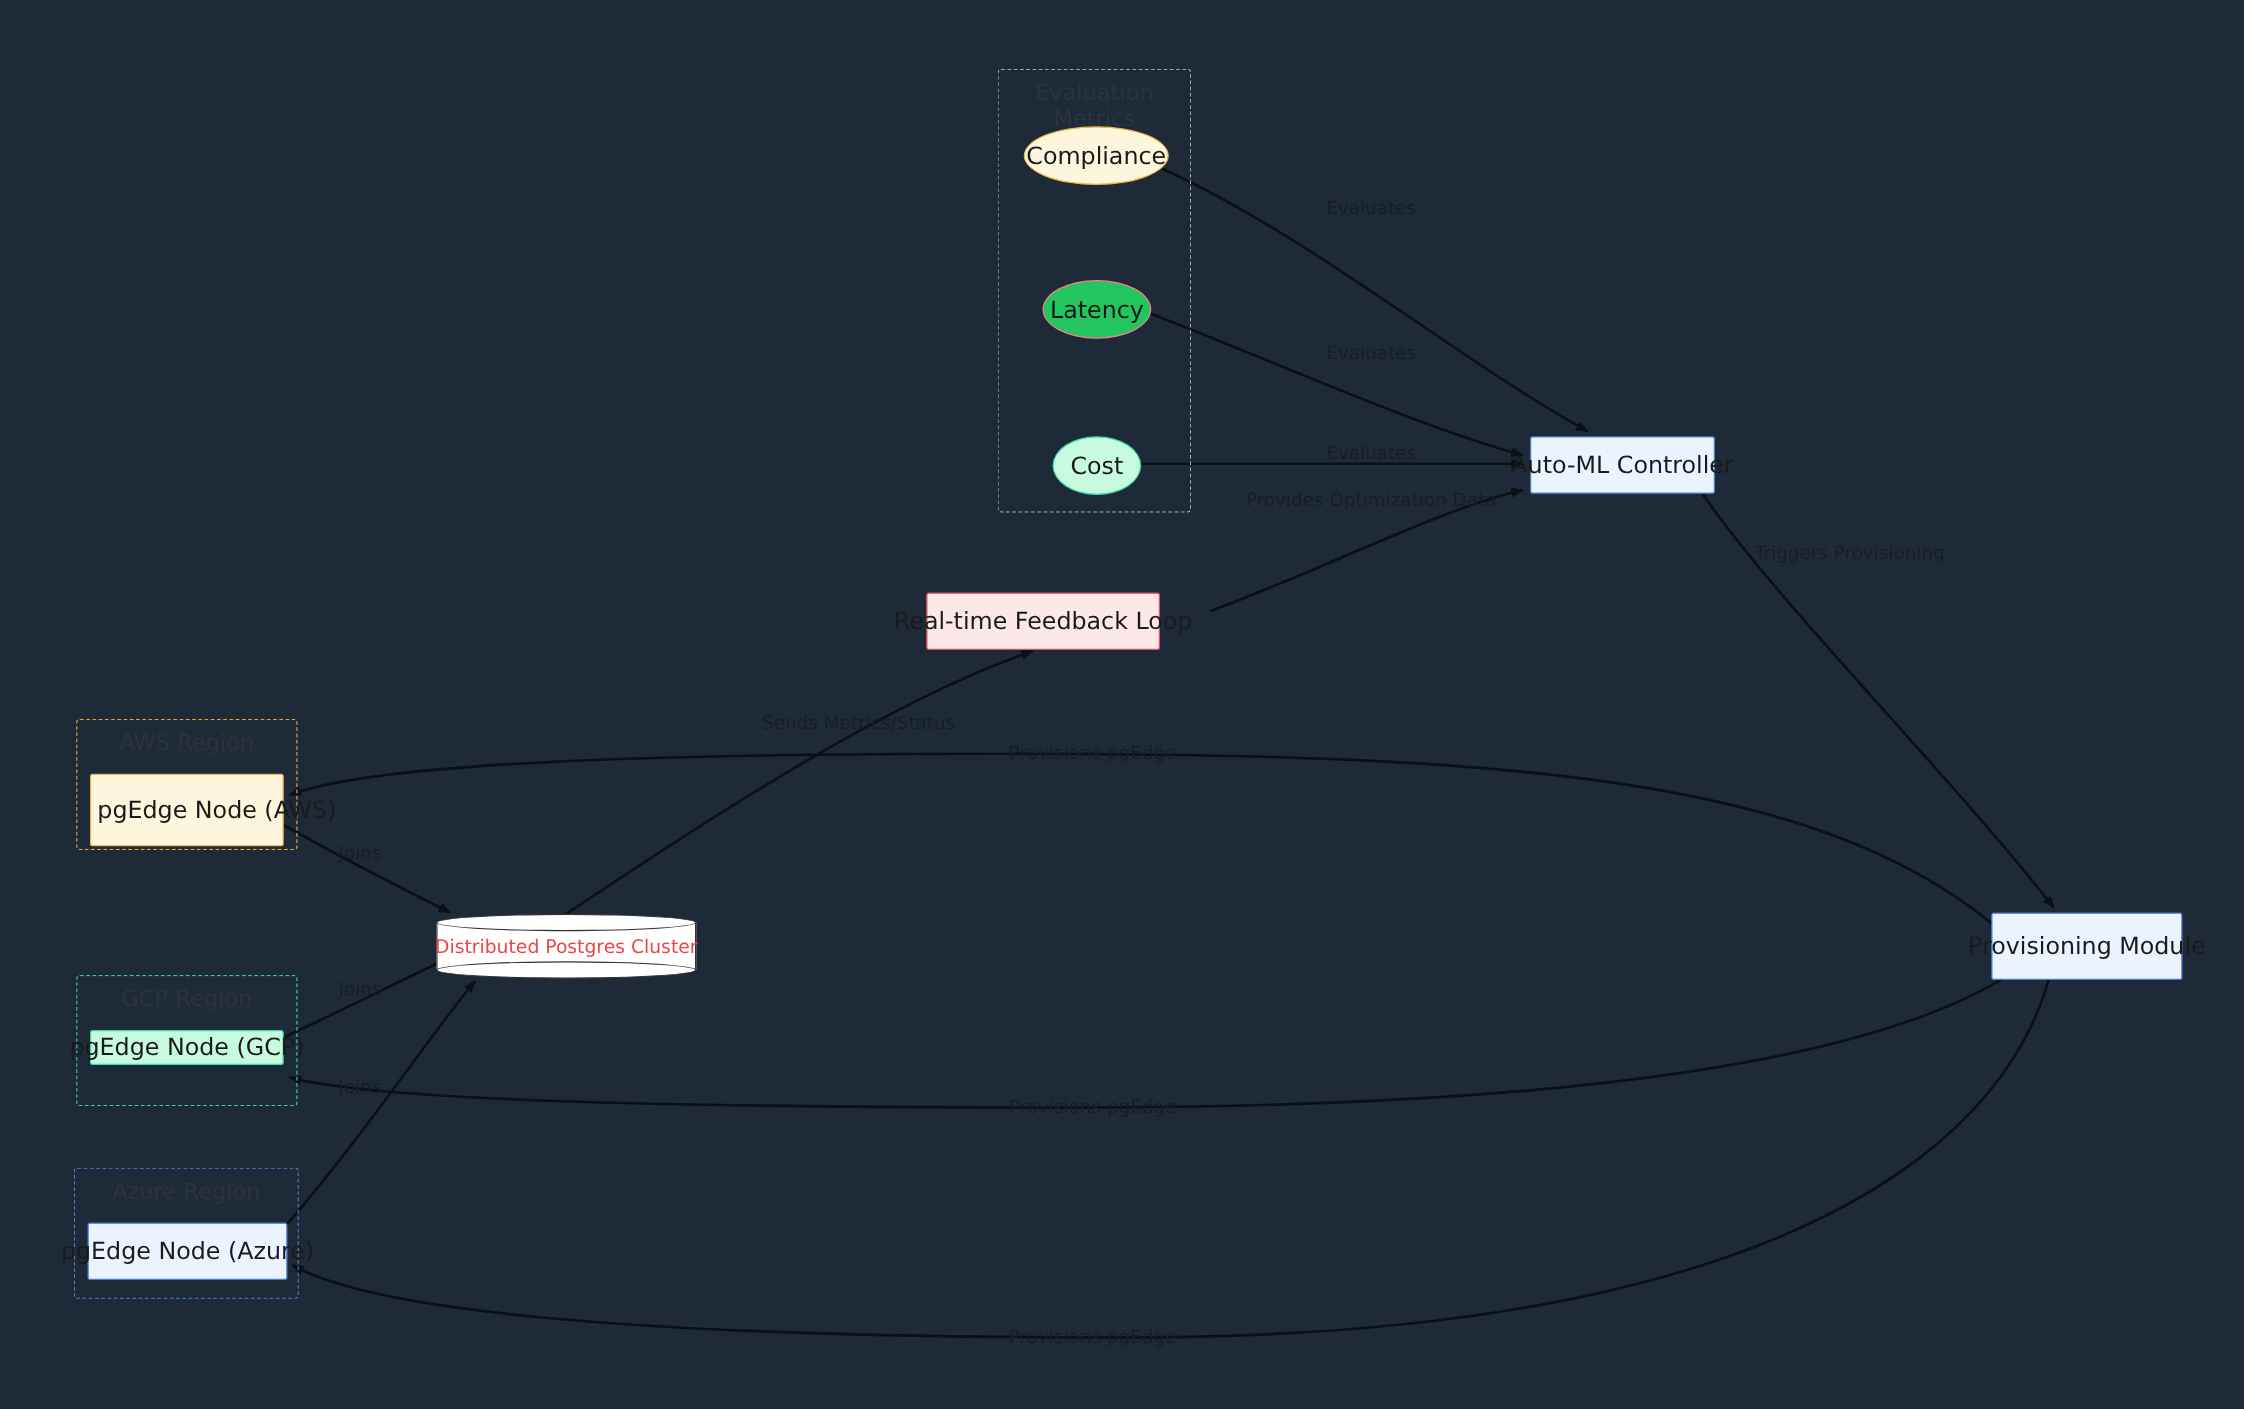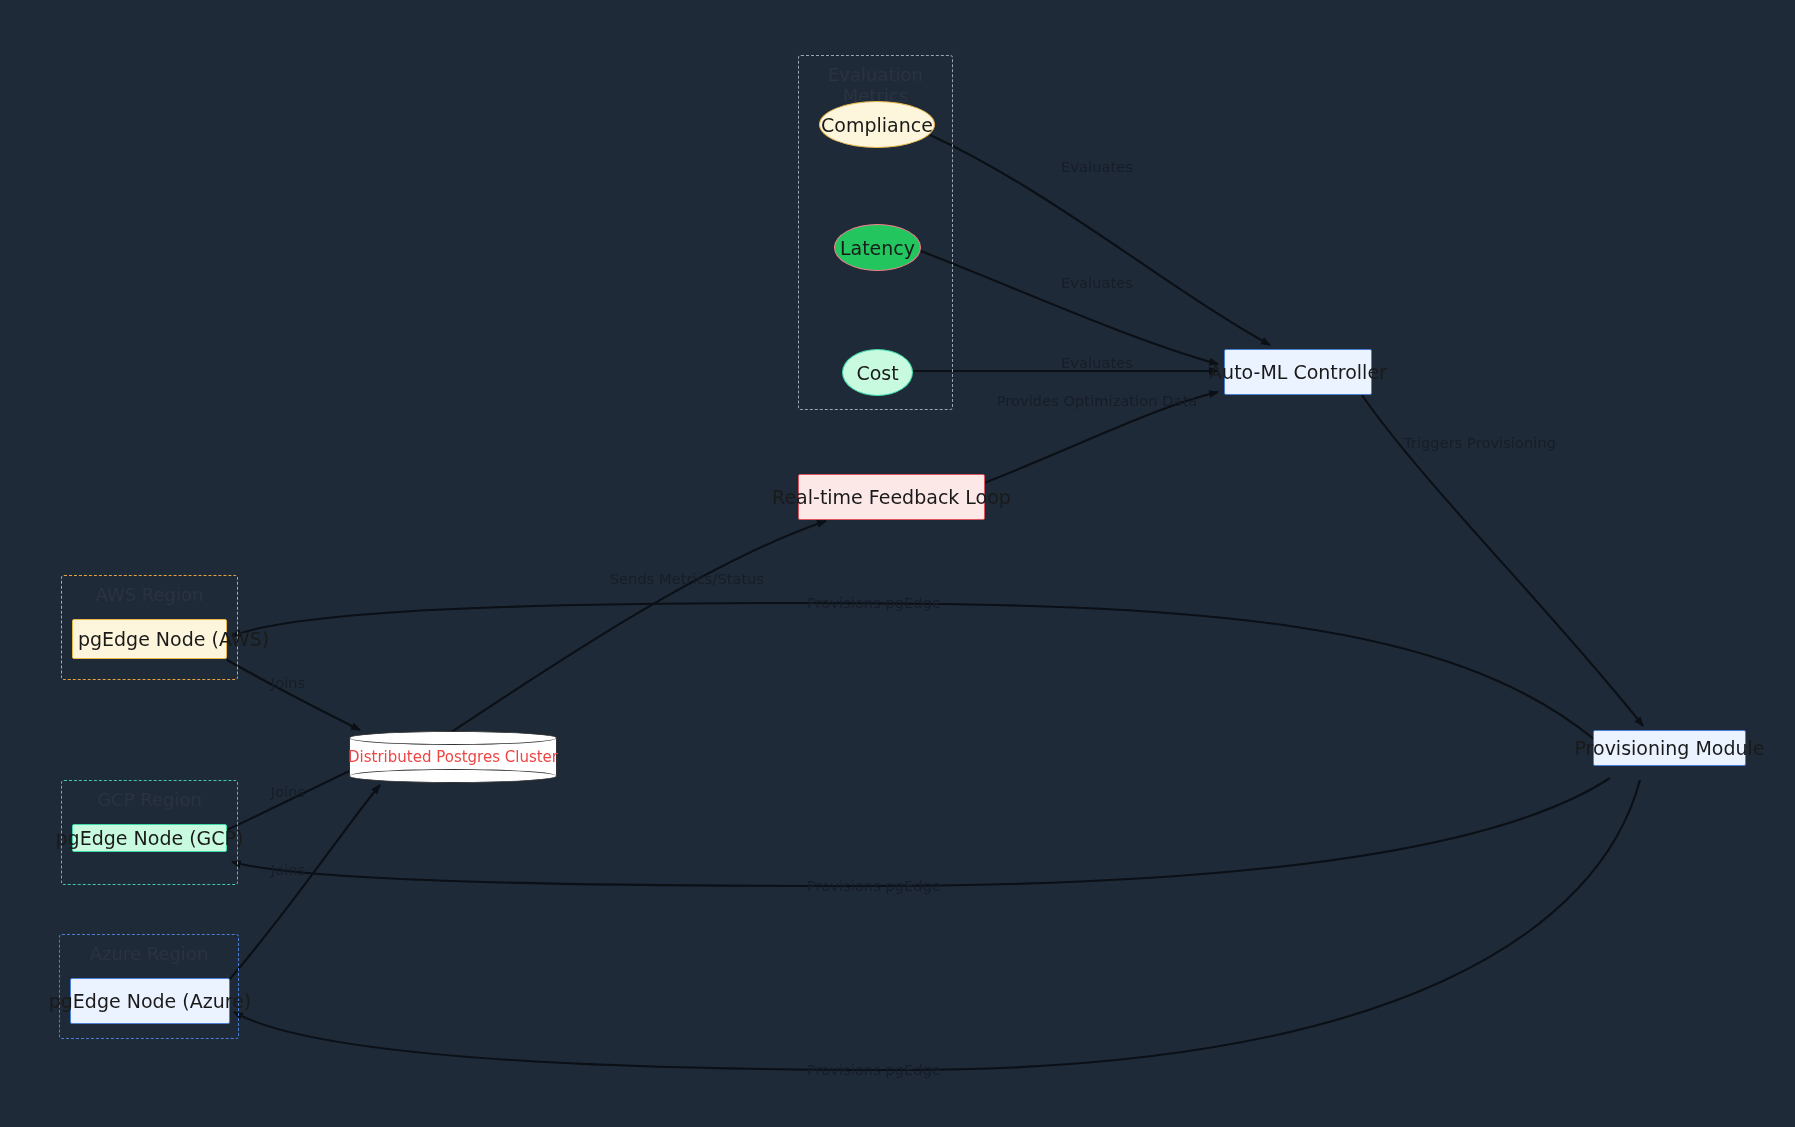--- a/index.html
+++ b/index.html
@@ -153,27 +153,27 @@
       </div>
       <div class="node ellipse" style="left: 834px; top: 224px; width: 87px; height: 47px; background: #22c55e; border-color: rgb(244, 128, 143);">
         <span>Latency</span>
       </div>
       <div class="node ellipse" style="left: 842px; top: 349px; width: 71px; height: 47px; background: rgb(200, 250, 223); border-color: rgb(61, 217, 168);">
         <span>Cost</span>
       </div>
       <div class="node rect" style="left: 1224px; top: 349px; width: 148px; height: 46px; background: rgb(234, 243, 255); border-color: rgb(74, 127, 212);">
         <span>Auto-ML Controller</span>
       </div>
-      <div class="node rect" style="left: 798px; top: 474px; width: 187px; height: 46px; background: rgb(253, 232, 232); border-color: rgb(217, 86, 94);">
+      <div class="node rect" style="left: 741px; top: 474px; width: 187px; height: 46px; background: rgb(253, 232, 232); border-color: rgb(217, 86, 94);">
         <span>Real-time Feedback Loop</span>
       </div>
-      <div class="node rect" style="left: 1593px; top: 730px; width: 153px; height: 36px; background: rgb(234, 243, 255); border-color: rgb(74, 127, 212);">
+      <div class="node rect" style="left: 1593px; top: 730px; width: 153px; height: 54px; background: rgb(234, 243, 255); border-color: rgb(74, 127, 212);">
         <span>Provisioning Module</span>
       </div>
-      <div class="node rect" style="left: 72px; top: 619px; width: 155px; height: 40px; background: rgb(253, 246, 220); border-color: rgb(232, 184, 75); padding-left: 48px;">
+      <div class="node rect" style="left: 72px; top: 619px; width: 155px; height: 58px; background: rgb(253, 246, 220); border-color: rgb(232, 184, 75); padding-left: 48px;">
         <span>pgEdge Node (AWS)</span>
       </div>
       <div class="node rect" style="left: 72px; top: 824px; width: 155px; height: 28px; background: rgb(200, 250, 223); border-color: rgb(61, 217, 168);">
         <span>pgEdge Node (GCP)</span>
       </div>
       <div class="node rect" style="left: 70px; top: 978px; width: 160px; height: 46px; background: rgb(234, 243, 255); border-color: rgb(74, 127, 212);">
         <span>pgEdge Node (Azure)</span>
       </div>
       <div class="cyl" style="left: 349px; top: 731px; width: 208px; height: 52px;">
         <div class="cyl-body" style="background: rgb(255, 255, 255); border-left-color: rgb(51, 51, 51); border-right-color: rgb(51, 51, 51);"></div>

